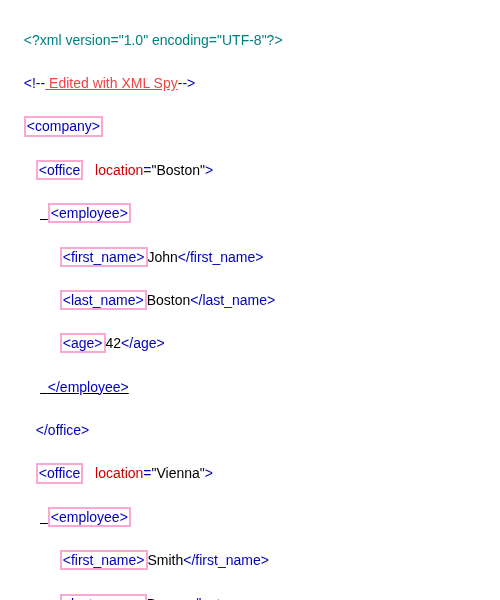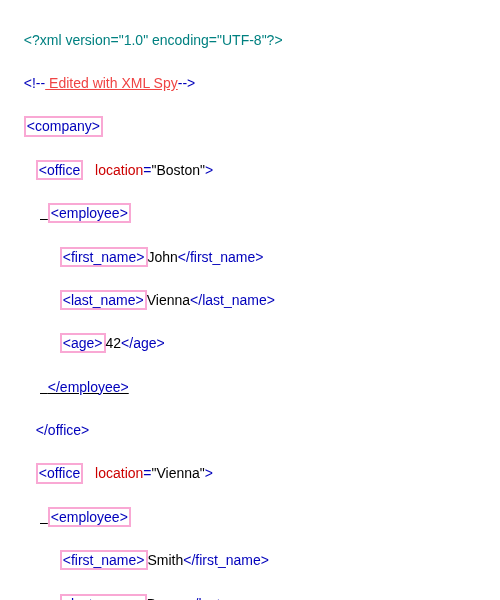--- a/index.html
+++ b/index.html
@@ -48,21 +48,21 @@
   <span class="hl t-blue">&lt;office</span><span class="t-red"> location</span><span class="t-blue">=</span><span class="t-black">"Boston"</span><span class="t-blue">&gt;</span>
 </div>
 
 <div class="line ind2">
   <span class="hl t-blue">&lt;employee&gt;</span>
 </div>
 <div class="line ind3">
   <span class="hl t-blue">&lt;first_name&gt;</span><span class="t-black">John</span><span class="t-blue">&lt;/first_name&gt;</span>
 </div>
 <div class="line ind3">
-  <span class="hl t-blue">&lt;last_name&gt;</span><span class="t-black">Vienna</span><span class="t-blue">&lt;/last_name&gt;</span>
+  <span class="hl t-blue">&lt;last_name&gt;</span><span class="t-black">Boston</span><span class="t-blue">&lt;/last_name&gt;</span>
 </div>
 <div class="line ind3">
   <span class="hl t-blue">&lt;age&gt;</span><span class="t-black">42</span><span class="t-blue">&lt;/age&gt;</span>
 </div>
 <div class="line ind2">
   <span class="t-blue">&lt;/employee&gt;</span>
 </div>
 <div class="line ind1">
   <span class="t-blue">&lt;/office&gt;</span>
 </div>

